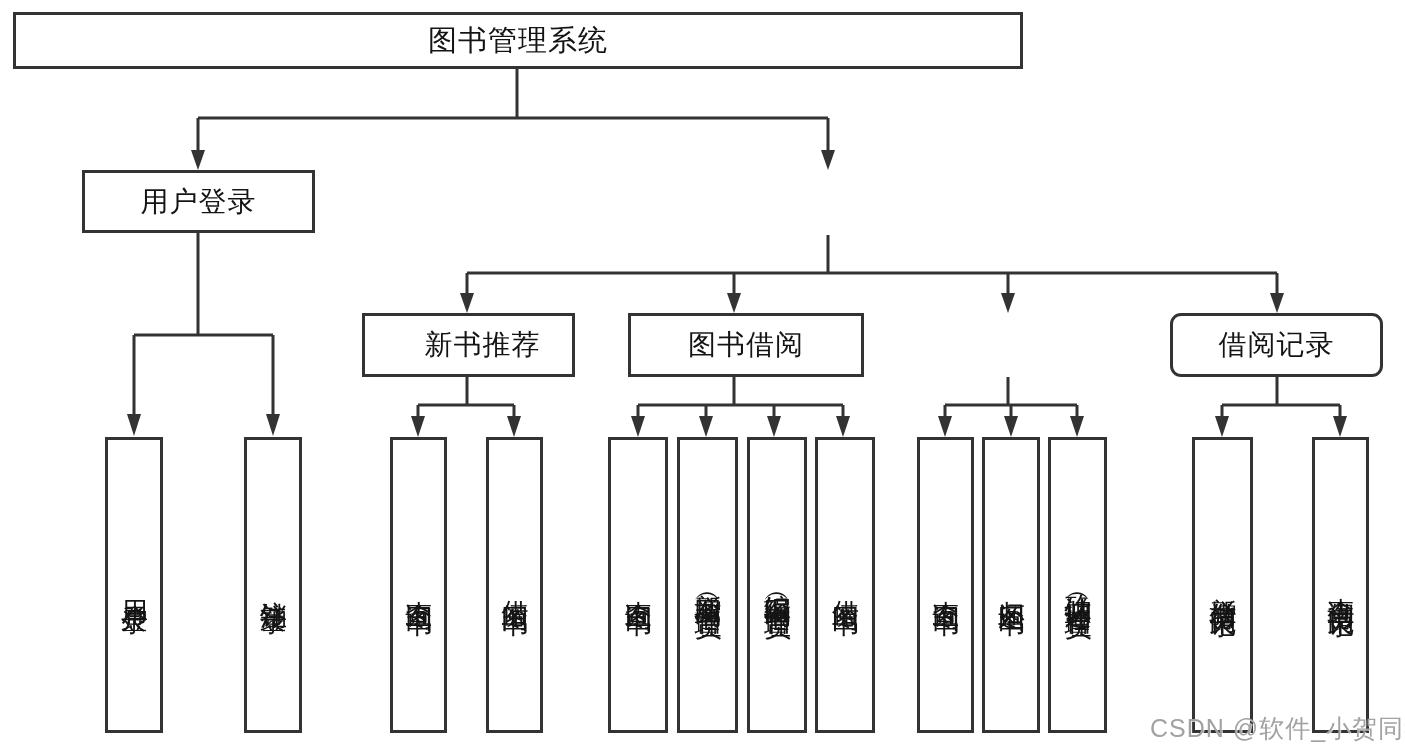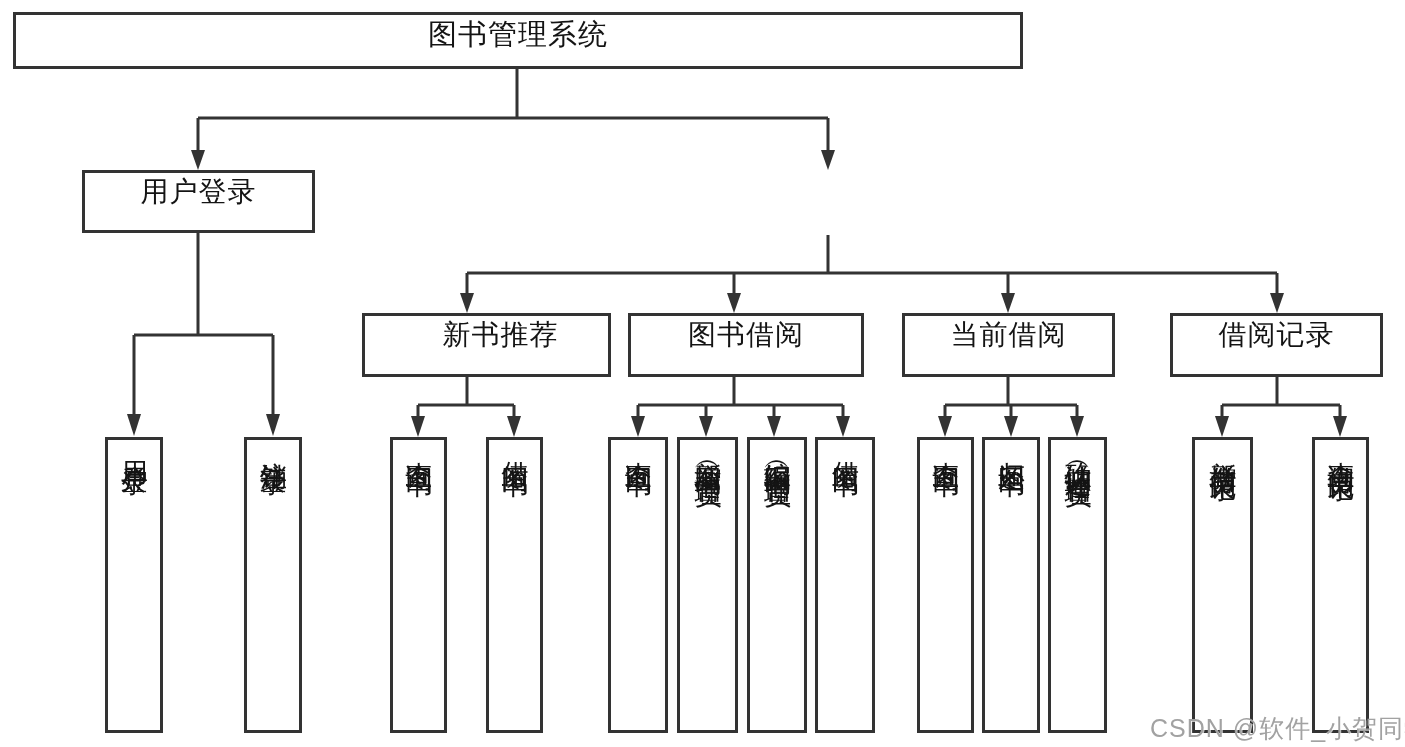--- a/index.html
+++ b/index.html
@@ -17,33 +17,34 @@
   svg.connectors {
     position: absolute; left: 0; top: 0;
     width: 1405px; height: 747px;
     z-index: 1;
   }
   .box {
     position: absolute;
     border: 3px solid #333333;
     background: #ffffff;
     display: flex;
+    align-items: center;
     justify-content: center;
     color: #141414;
     z-index: 2;
   }
   .hbox { font-size: 28px; letter-spacing: 1px; }
   .root  { left: 13px;  top: 12px;  width: 1010px; height: 57px; font-size: 29px; }
   .l2a   { left: 82px;  top: 170px; width: 233px;  height: 63px; }
   .l2b   { left: 710px; top: 170px; width: 237px;  height: 65px; }
   .l3    { top: 313px; height: 64px; }
-  .l3a   { left: 362px;  width: 249px; padding-left: 28px; }
+  .l3a   { left: 362px;  width: 213px; padding-left: 28px; }
   .l3b   { left: 628px;  width: 236px; }
   .l3c   { left: 902px;  width: 213px; }
-  .l3d   { left: 1170px; width: 213px; }
+  .l3d   { left: 1170px; width: 213px; border-radius: 11px; }
   .vbox  { top: 437px; height: 296px; font-size: 27px; }
   .vbox .vtext {
     writing-mode: vertical-rl;
     text-orientation: mixed;
     letter-spacing: 3px;
     line-height: 1;
     white-space: nowrap;
   }
   .g1a { left: 105px;  width: 58px; }
   .g1b { left: 244px;  width: 58px; }
@@ -128,23 +129,20 @@
   <div class="box hbox l2a">
     <span>用户登录</span>
   </div>
 
   <div class="box hbox l3 l3a">
     <span>新书推荐</span>
   </div>
   <div class="box hbox l3 l3b">
     <span>图书借阅</span>
   </div>
-  <div class="box hbox l3 l3c">
-    <span>当前借阅</span>
-  </div>
   <div class="box hbox l3 l3d">
     <span>借阅记录</span>
   </div>
 
   <div class="box vbox g1a">
     <span class="vtext">用户登录</span>
   </div>
   <div class="box vbox g1b">
     <span class="vtext">注销登录</span>
   </div>

